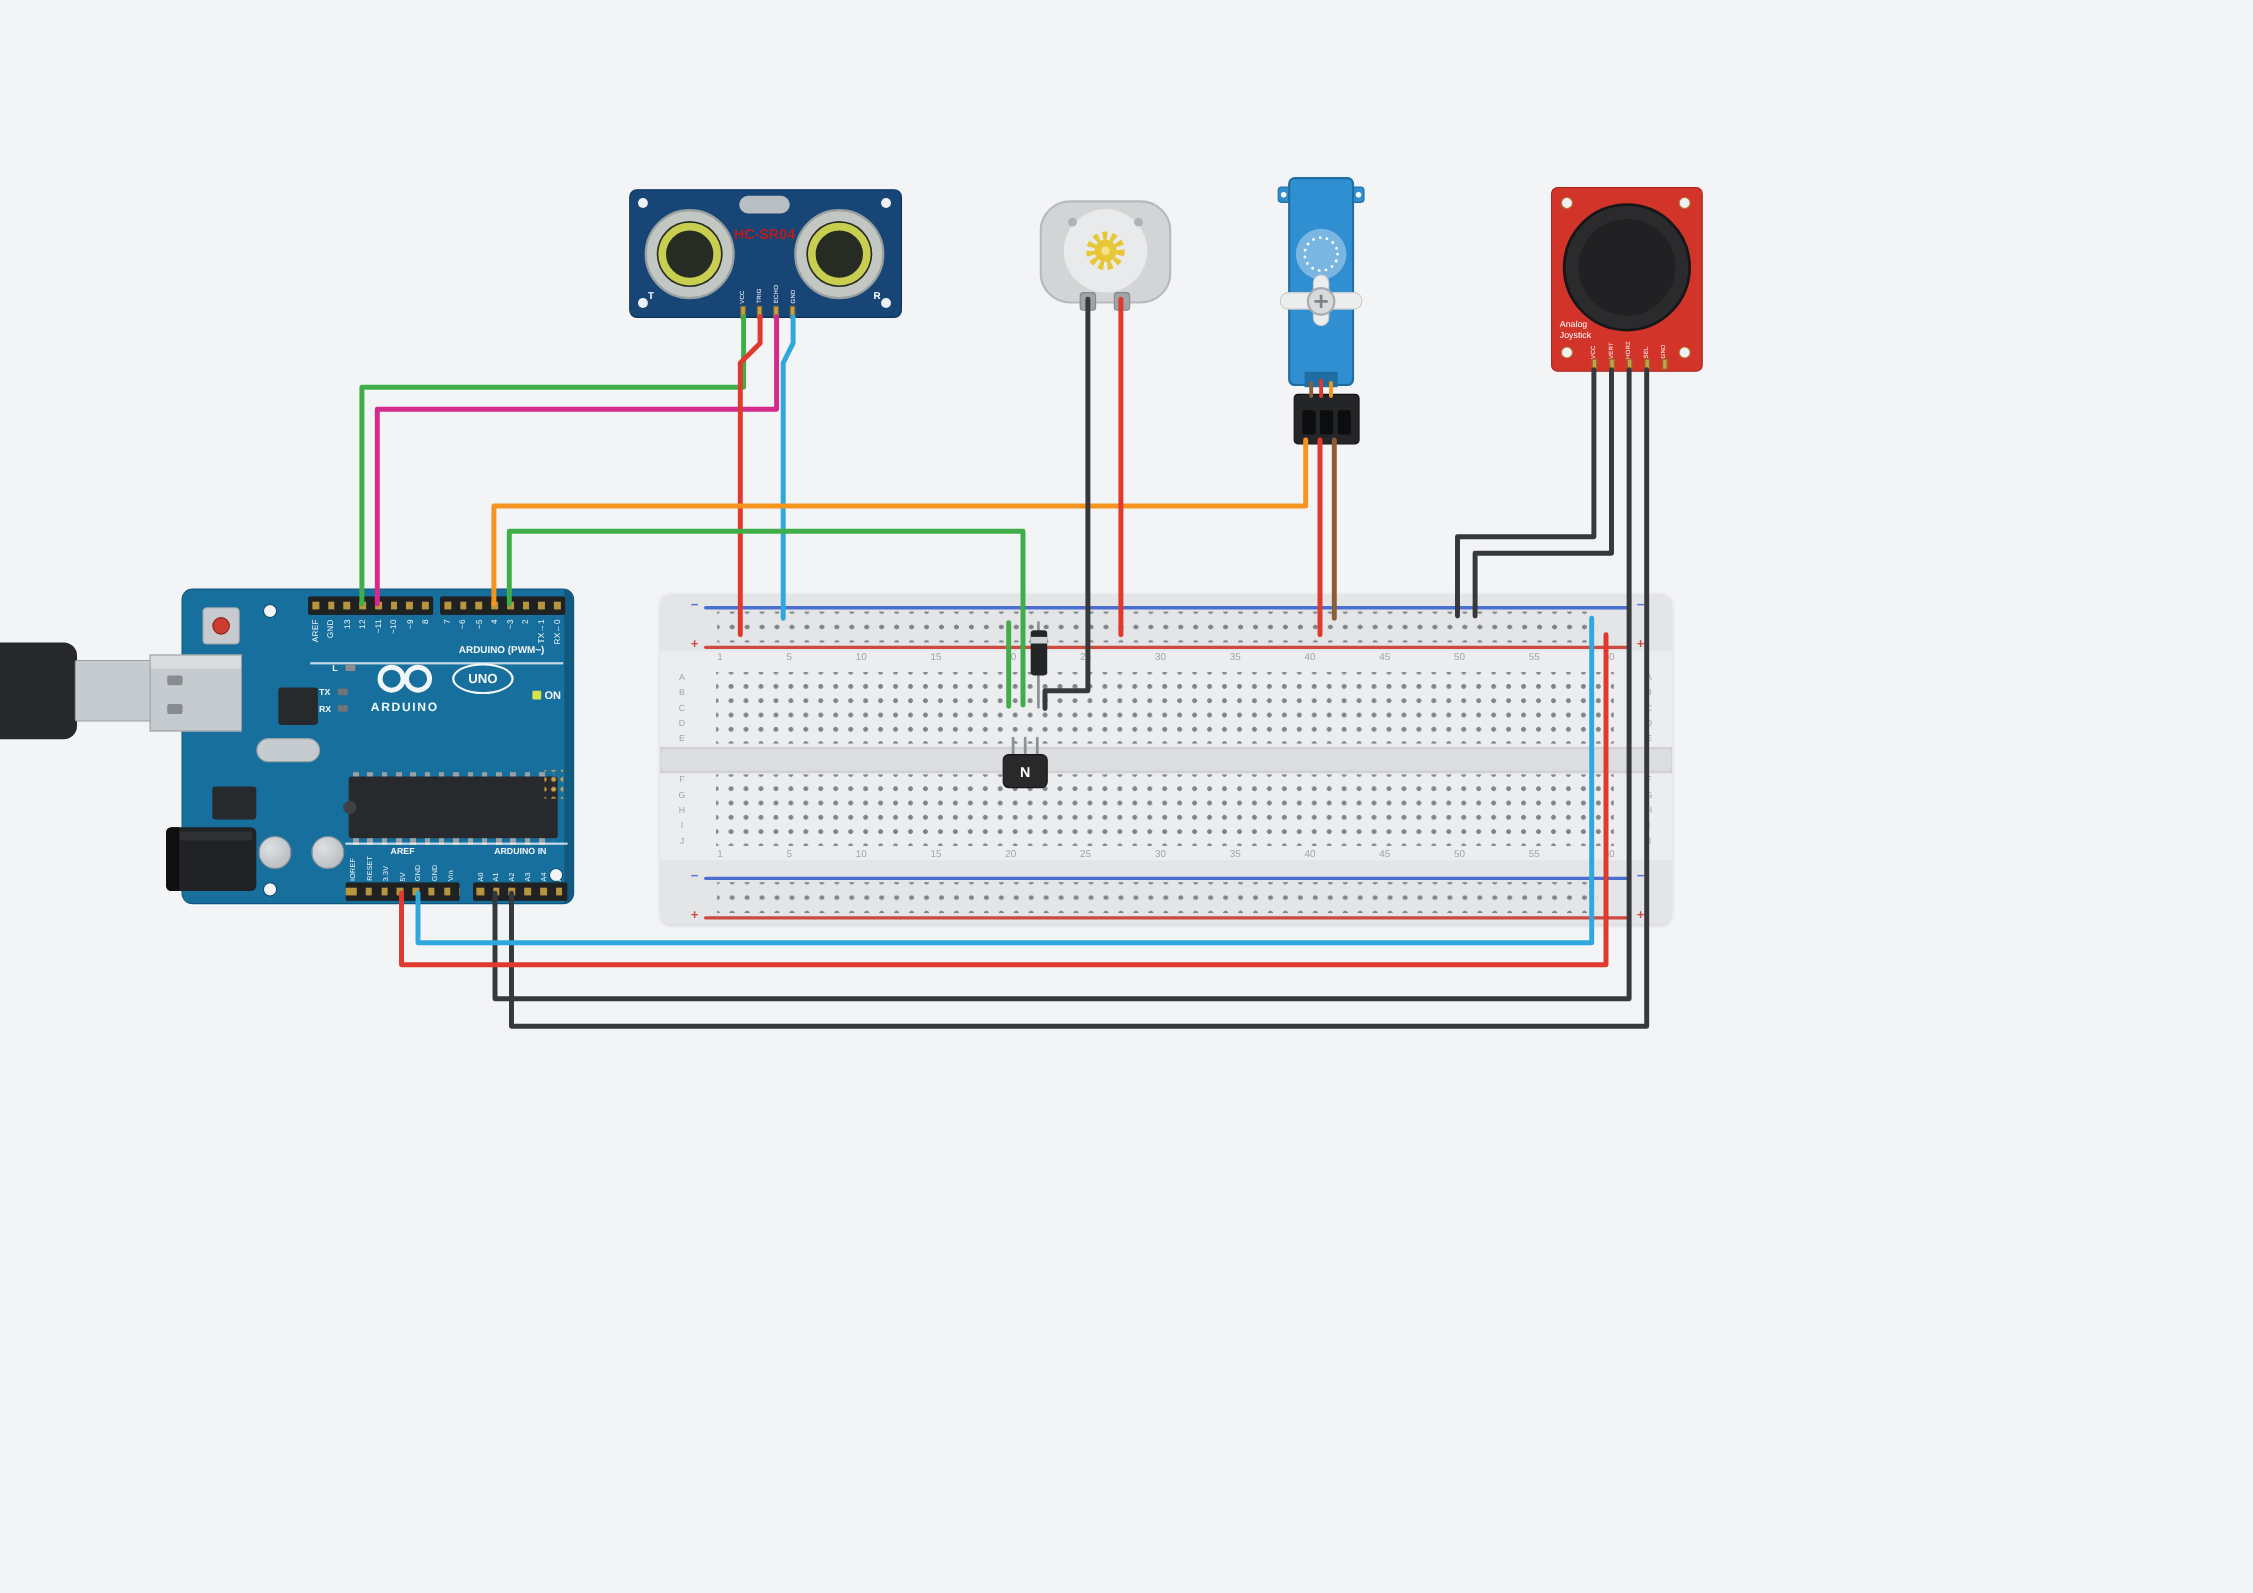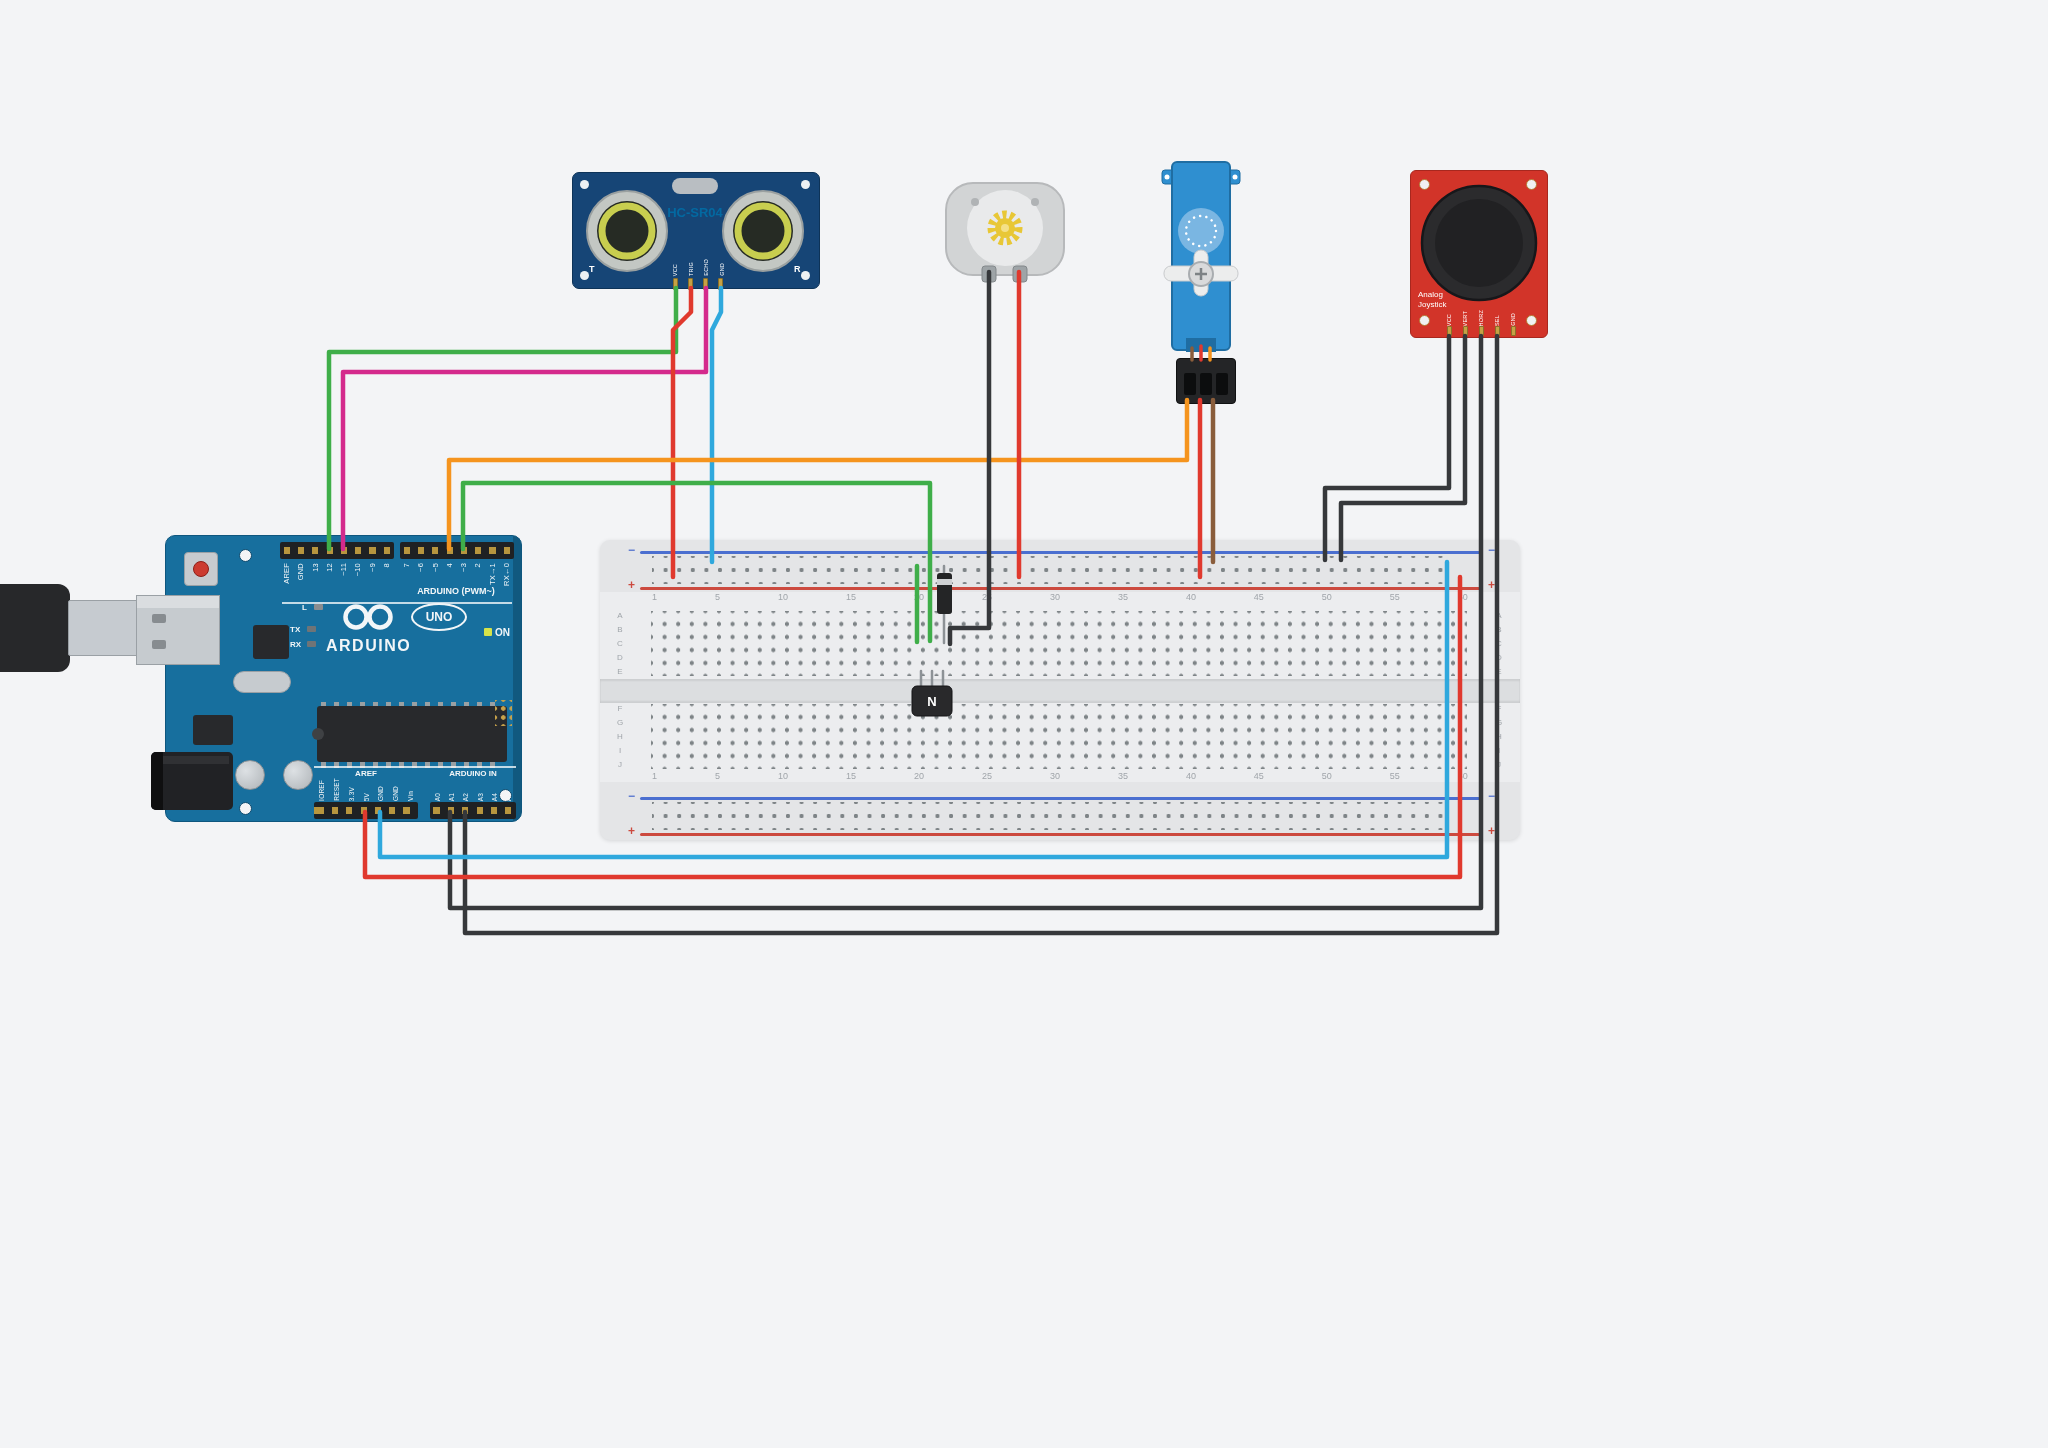--- a/index.html
+++ b/index.html
@@ -240,21 +240,21 @@
     <div class="led" style="left:141px;top:105px;width:9px;height:6px;background:#6f7477;"></div>
     <div class="led" style="left:318px;top:92px;width:8px;height:8px;background:#d6e34a;"></div>
     <div class="silktext" style="left:329px;top:91px;font-size:10px;">ON</div>
 
     <svg class="abs" style="left:173px;top:65px;" width="58" height="32" viewBox="0 0 58 32">
       <circle cx="17" cy="16" r="10.5" fill="none" stroke="#f2f6f8" stroke-width="4.5"></circle>
       <circle cx="41" cy="16" r="10.5" fill="none" stroke="#f2f6f8" stroke-width="4.5"></circle>
       <path d="M13 16 H21 M17 12 V20" stroke="#176f9e" stroke-width="2"></path>
       <path d="M37 16 H45" stroke="#176f9e" stroke-width="2"></path>
     </svg>
-    <div class="silktext" style="left:160px;top:101px;width:84px;font-size:16px;letter-spacing:1.5px;text-align:center;">ARDUINO</div>
+    <div class="silktext" style="left:160px;top:101px;width:84px;font-size:11px;letter-spacing:1.5px;text-align:center;">ARDUINO</div>
     <div class="abs" style="left:245px;top:67px;width:56px;height:28px;border:2.5px solid #f2f6f8;border-radius:50%;box-sizing:border-box;display:flex;align-items:center;justify-content:center;">
       <span class="silktext" style="position:static;font-size:12px;">UNO</span>
     </div>
 
     <div class="chip" style="left:87px;top:89px;width:36px;height:34px;"></div>
     <div class="silver" style="left:67px;top:135px;width:58px;height:22px;border-radius:11px;"></div>
     <div class="chip" style="left:27px;top:179px;width:40px;height:30px;"></div>
     <div class="cap" style="left:69px;top:224px;"></div>
     <div class="cap" style="left:117px;top:224px;"></div>
     <div class="chip-pins" style="left:155px;top:166px;width:182px;"></div>
@@ -321,21 +321,21 @@
       <circle cx="55" cy="59" r="30" fill="#262b24"></circle>
       <circle cx="55" cy="59" r="25" fill="none" stroke="#c8ce4f" stroke-width="7"></circle>
       <circle cx="191" cy="59" r="40" fill="#c3c7c3" stroke="#9aa0a0" stroke-width="2"></circle>
       <circle cx="191" cy="59" r="30" fill="#262b24"></circle>
       <circle cx="191" cy="59" r="25" fill="none" stroke="#c8ce4f" stroke-width="7"></circle>
     </svg>
     <div class="us-dot" style="left:8px;top:8px;"></div>
     <div class="us-dot" style="left:229px;top:8px;"></div>
     <div class="us-dot" style="left:8px;top:99px;"></div>
     <div class="us-dot" style="left:229px;top:99px;"></div>
-    <div class="silktext" style="left:88px;top:33px;width:70px;font-size:13px;text-align:center;color:#0369a1;">HC-SR04</div>
+    <div class="silktext" style="left:88px;top:33px;width:70px;font-size:13px;text-align:center;color:#b91c1c;">HC-SR04</div>
     <div class="silktext" style="left:17px;top:92px;font-size:9px;color:#fff;">T</div>
     <div class="silktext" style="left:222px;top:92px;font-size:9px;color:#fff;">R</div>
     <div class="pinrow anchor-bottom" style="left:96px;top:76px;width:62px;height:28px;">
         <div class="slot">
           <span class="pinlabel tiny">VCC</span>
         </div>
         <div class="slot">
           <span class="pinlabel tiny">TRIG</span>
         </div>
         <div class="slot">

